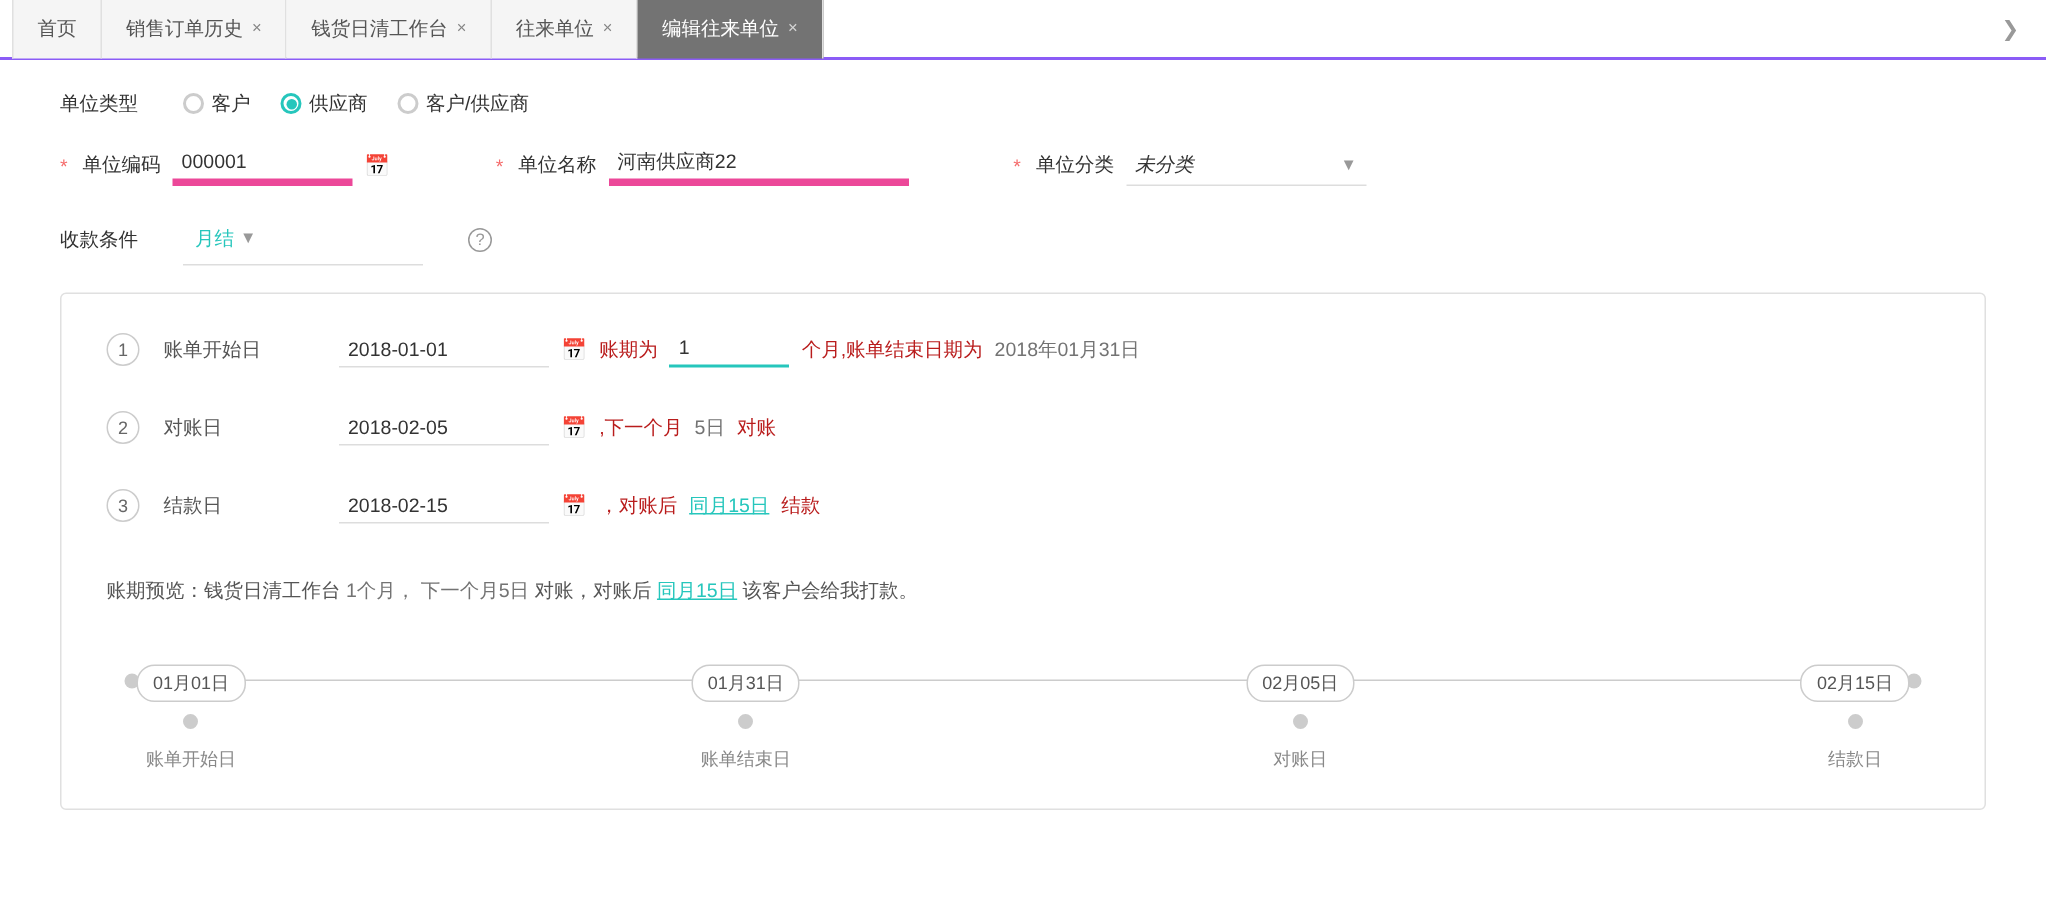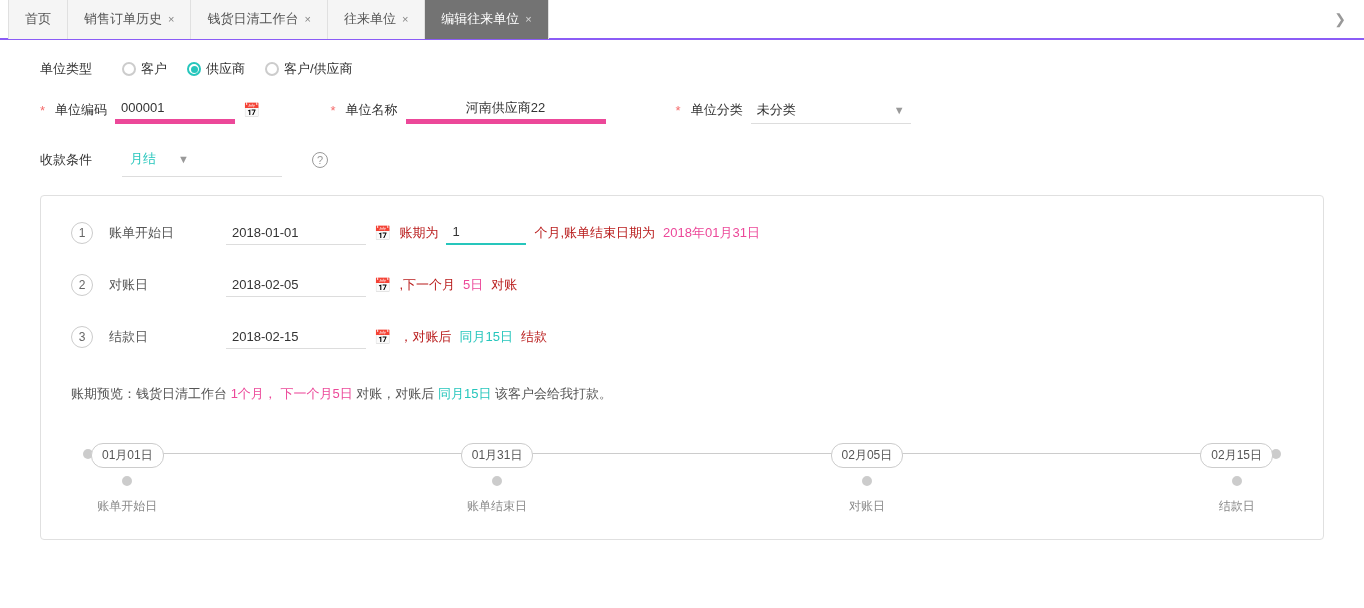--- a/index.html
+++ b/index.html
@@ -116,21 +116,21 @@
     }
     .calendar-icon {
       color: #26c6bc;
       cursor: pointer;
       font-size: 14px;
     }
     .select-wrapper {
       display: flex;
       align-items: center;
       border-bottom: 1px solid #ddd;
-      gap: 20px;
+      gap: 2px;
     }
     .select-value {
       font-size: 13px;
       color: #26c6bc;
       padding: 4px 2px;
     }
     .chevron-icon {
       color: #999;
       font-size: 11px;
     }
@@ -146,20 +146,21 @@
       justify-content: center;
       cursor: pointer;
     }
     .unit-category-select {
       display: flex;
       align-items: center;
       border-bottom: 1px solid #ddd;
       padding: 4px 6px;
       gap: 8px;
       width: 160px;
+      font-style: italic;
     }
     .unit-category-value {
       font-size: 13px;
       color: #333;
       flex: 1;
     }
 
     
     .card-section {
       border: 1px solid #e0e0e0;
@@ -217,22 +218,22 @@
     }
     .step-period-input {
       border: none;
       border-bottom: 2px solid #26c6bc;
       padding: 4px 6px;
       font-size: 13px;
       outline: none;
       width: 80px;
       color: #333;
     }
-    .highlight-orange { color: #ec4899; }
-    .highlight-teal { color: #26c6bc; }
+    .highlight-orange { color: #737373; }
+    .highlight-teal { color: #26c6bc; text-decoration: underline; }
 
     
     .preview-section {
       margin-top: 20px;
       padding: 16px 0 0 0;
     }
     .preview-text {
       font-size: 13px;
       color: #555;
       margin-bottom: 30px;
@@ -354,21 +355,21 @@
   <div class="form-row">
     <div class="form-field">
       <span class="required-star">*</span>
       <span class="form-label">单位编码</span>
       <input class="form-input" value="000001" style="width: 120px;">
       <span class="calendar-icon">📅</span>
     </div>
     <div class="form-field" style="margin-left:40px;">
       <span class="required-star">*</span>
       <span class="form-label">单位名称</span>
-      <input class="form-input" value="河南供应商22" style="width: 200px; text-align: center;">
+      <input class="form-input" value="河南供应商22" style="width: 200px;">
     </div>
     <div class="form-field" style="margin-left:40px;">
       <span class="required-star">*</span>
       <span class="form-label">单位分类</span>
       <div class="unit-category-select">
         <span class="unit-category-value">未分类</span>
         <span style="color:#999;font-size:11px;">▼</span>
       </div>
     </div>
   </div>

